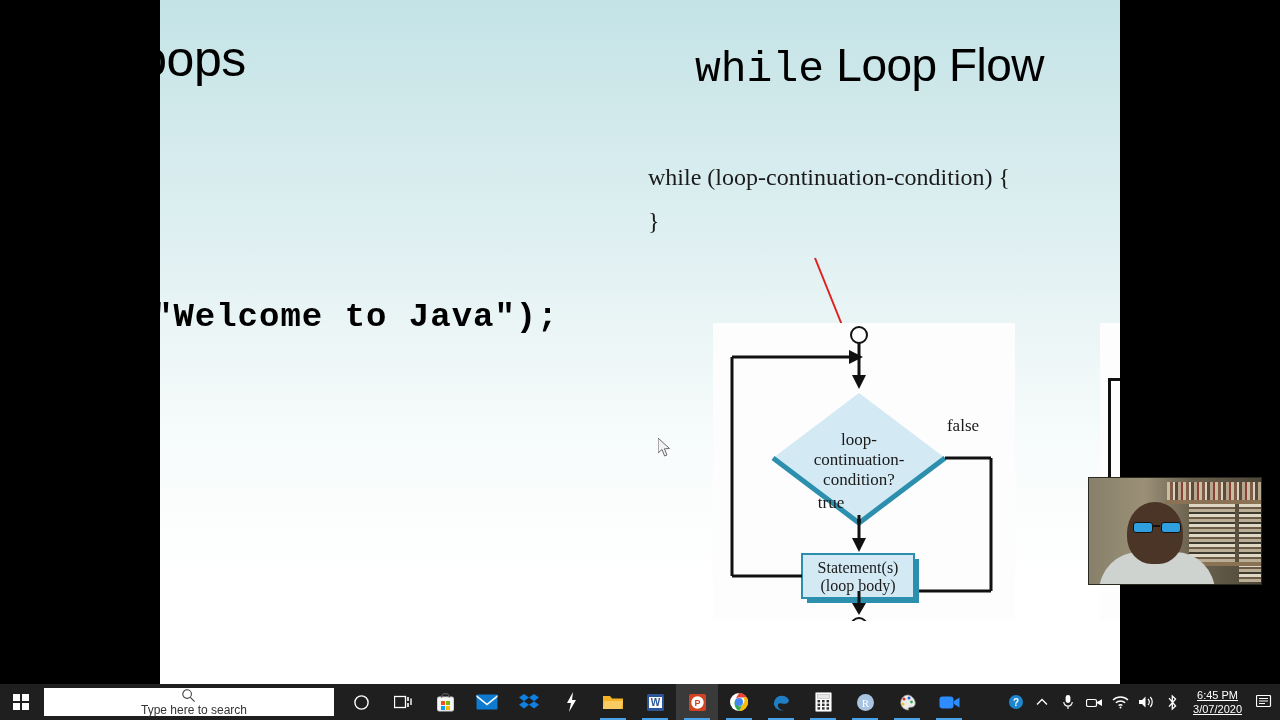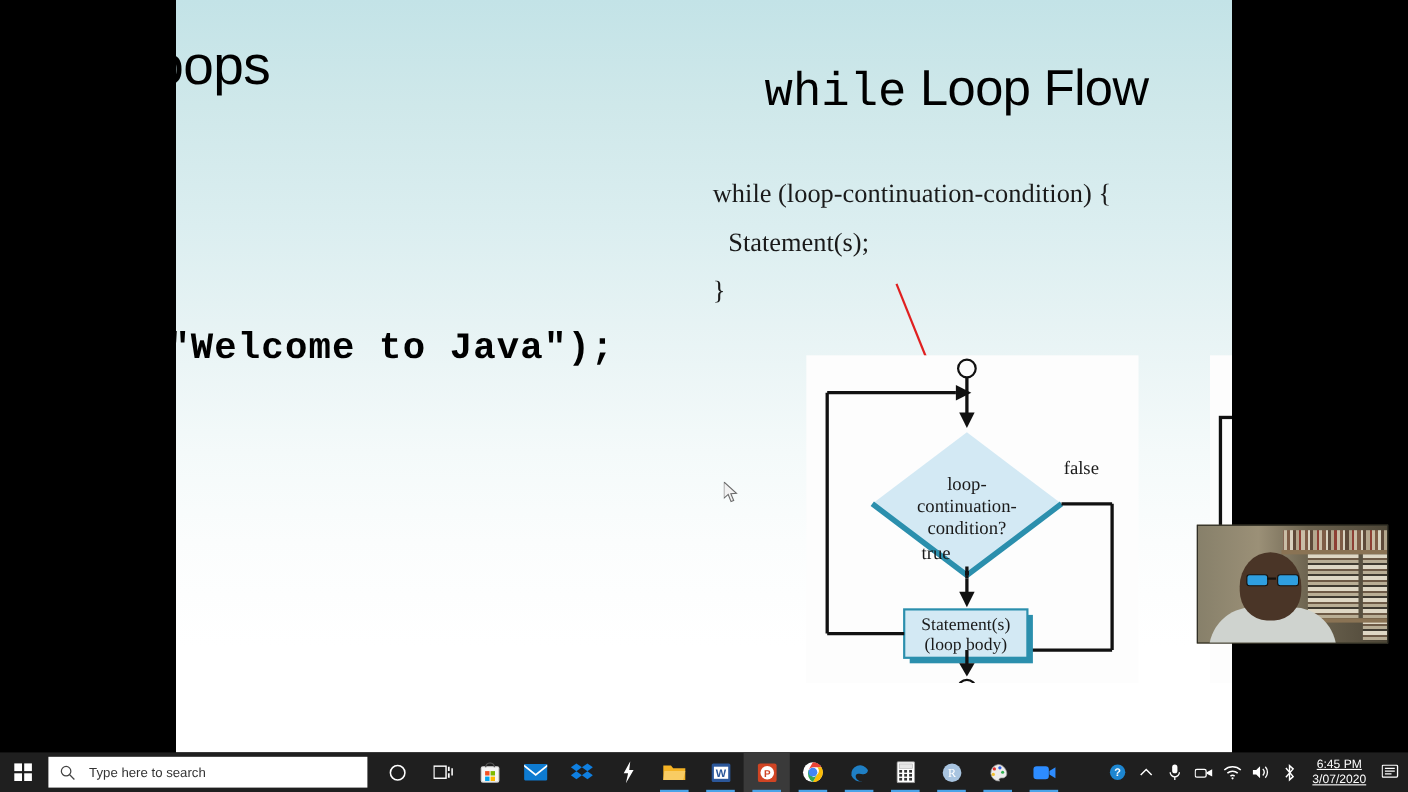--- a/index.html
+++ b/index.html
@@ -53,21 +53,21 @@
     font-weight: bold;
     color: #000000;
     letter-spacing: 1px;
     white-space: nowrap;
     font-family: "Liberation Mono", monospace;
   }
 
   
   #title-right {
     position: absolute;
-    left: 535px; top: 52px;
+    left: 535px; top: 38px;
     white-space: nowrap;
     color: #000000;
     text-align: right;
   }
   #title-right .mono {
     font-family: "Liberation Mono", monospace;
     font-size: 43px;
     font-weight: 400;
   }
   #title-right .sans {
@@ -93,21 +93,21 @@
   #red-arrow {
     position: absolute;
     left: 650px; top: 250px;
     width: 60px; height: 110px;
     pointer-events: none;
   }
 
   
   #flowchart {
     position: absolute;
-    left: 573px; top: 323px;
+    left: 553px; top: 323px;
     width: 302px; height: 298px;
     background: #fdfdfd;
   }
   #flow-svg { display: block; }
 
   
   #flowchart2 {
     position: absolute;
     left: 940px; top: 323px;
     width: 40px; height: 298px;
@@ -219,20 +219,21 @@
   }
   .win-logo span { background: #ffffff; display:block; }
 
   #search-box {
     width: 290px; height: 28px;
     background: #ffffff;
     display: flex; align-items: center;
     margin-left: 2px;
     padding-left: 10px;
     box-sizing: border-box;
+    flex-direction: column;
   }
   #search-box .mag {
     width: 15px; height: 15px;
     flex: 0 0 auto;
     margin-right: 12px;
   }
   #search-text {
     font-size: 12px;
     color: #333333;
     font-family: "Liberation Sans", sans-serif;
@@ -293,21 +294,20 @@
     <div id="title-left">Loops</div>
 
     <div id="code-left">"Welcome to Java");</div>
 
     <div id="title-right">
       <span class="mono">while</span><span class="sans"> Loop Flow</span>
     </div>
 
     <div id="codeblock">
       <div>while (loop-continuation-condition) {</div>
-      <div class="indent">Statement(s);</div>
       <div>}</div>
     </div>
 
     <svg id="red-arrow" viewBox="0 0 60 110">
       <defs>
         <marker id="redhead" markerWidth="6" markerHeight="6" refX="3" refY="3" orient="auto">
           <path d="M0,0 L6,3 L0,6 z" fill="#e02020"></path>
         </marker>
       </defs>
       <line x1="5" y1="8" x2="38" y2="90" stroke="#e02020" stroke-width="2" marker-end="url(#redhead)"></line>

